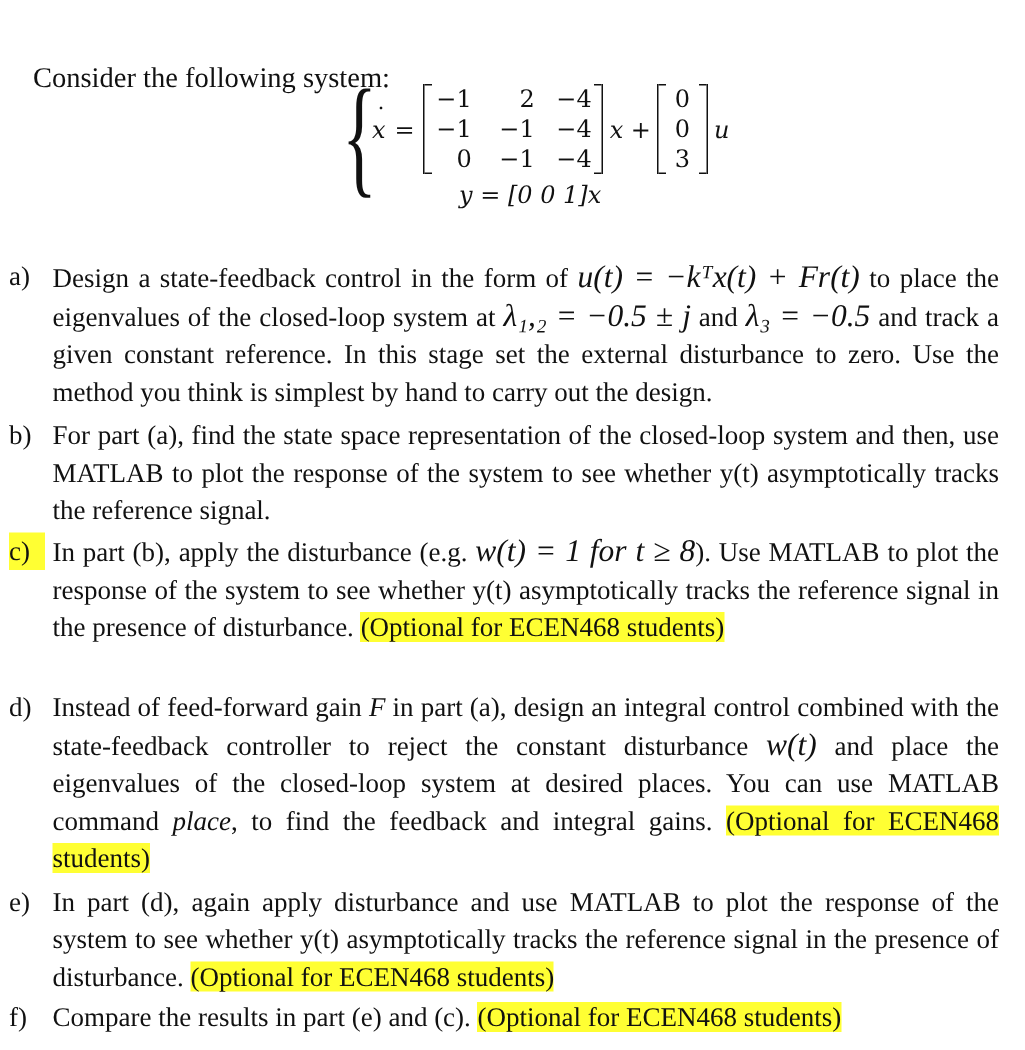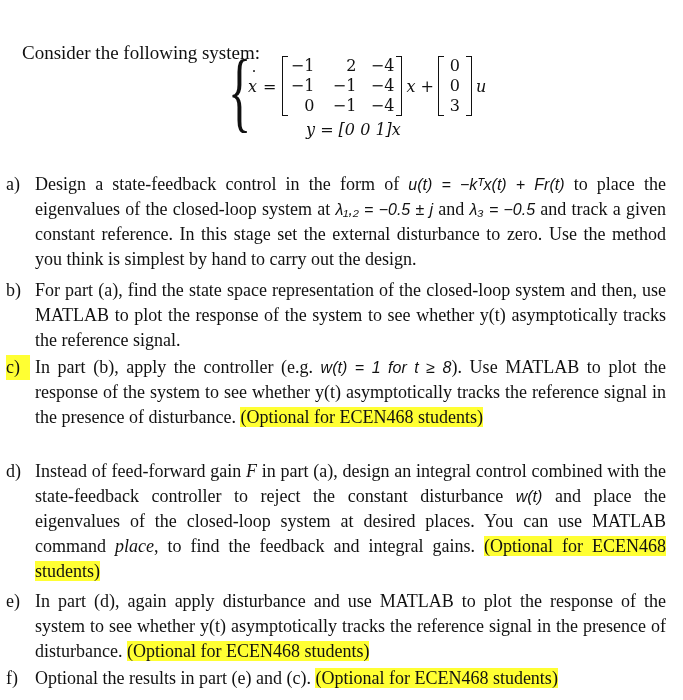--- a/index.html
+++ b/index.html
@@ -43,21 +43,21 @@
   .eq2 { position: absolute; left: 78px; top: 68px; }
   .ital { font-style: italic; text-align: center; }
 
   .item {
     position: absolute; left: 6px; width: 660px;
     font-size: 18px; line-height: 25px;
   }
   .label { position: absolute; left: 0; top: 0; width: 24px; }
   .body { margin-left: 29px; text-align: justify; }
   .hl { background: #ffff33; }
-  .math { font-family: Liberation Sans, sans-serif; font-style: italic; font-size: 16px; }
+  .math { font-family: Liberation Serif, serif; font-style: italic; font-size: 21px; }
   .it { font-style: italic; }
   .bi { font-style: italic; font-weight: normal; }
 </style>
 </head>
 <body>
 
 <div class="intro">Consider the following system:</div>
 
 <div class="system">
   <div class="brace">{</div>
@@ -96,36 +96,36 @@
 <div class="item" style="top:278px;">
   <span class="label">b)</span>
   <div class="body">
     <span>For part (a), find the state space representation of the closed-loop system and then, use MATLAB to plot the response of the system to see whether y(t) asymptotically tracks the reference  signal.</span>
   </div>
 </div>
 
 <div class="item" style="top:355px;">
   <span class="label hl">c)</span>
   <div class="body">
-    <span>In part (b), apply the controller (e.g. </span><span class="math">w(t) = 1 for t ≥ 8</span><span>). Use MATLAB to plot the response of the system to see whether y(t) asymptotically tracks the reference  signal in the presence of disturbance. </span><span class="hl">(Optional for ECEN468 students)</span>
+    <span>In part (b), apply the disturbance (e.g. </span><span class="math">w(t) = 1 for t ≥ 8</span><span>). Use MATLAB to plot the response of the system to see whether y(t) asymptotically tracks the reference  signal in the presence of disturbance. </span><span class="hl">(Optional for ECEN468 students)</span>
   </div>
 </div>
 
 <div class="item" style="top:459px;">
   <span class="label">d)</span>
   <div class="body">
     <span>Instead of feed-forward gain </span><span class="it">F</span><span> in part (a), design an integral control combined with the state-feedback controller to reject the constant disturbance </span><span class="math">w(t)</span><span> and place the eigenvalues of the closed-loop system at desired places. You can use MATLAB command </span><span class="bi">place</span><span>, to find the feedback and integral gains. </span><span class="hl">(Optional for ECEN468 students)</span>
   </div>
 </div>
 
 <div class="item" style="top:589px;">
   <span class="label">e)</span>
   <div class="body">
     <span> In part (d), again apply disturbance and use MATLAB to plot the response of the system to see whether y(t) asymptotically tracks the reference signal in the presence of disturbance. </span><span class="hl">(Optional for ECEN468 students)</span>
   </div>
 </div>
 
 <div class="item" style="top:666px;">
   <span class="label">f)</span>
   <div class="body">
-    <span>Optional the results in part (e) and (c). </span><span class="hl">(Optional for ECEN468 students)</span>
+    <span>Compare the results in part (e) and (c). </span><span class="hl">(Optional for ECEN468 students)</span>
   </div>
 </div>
 
 </body></html>

